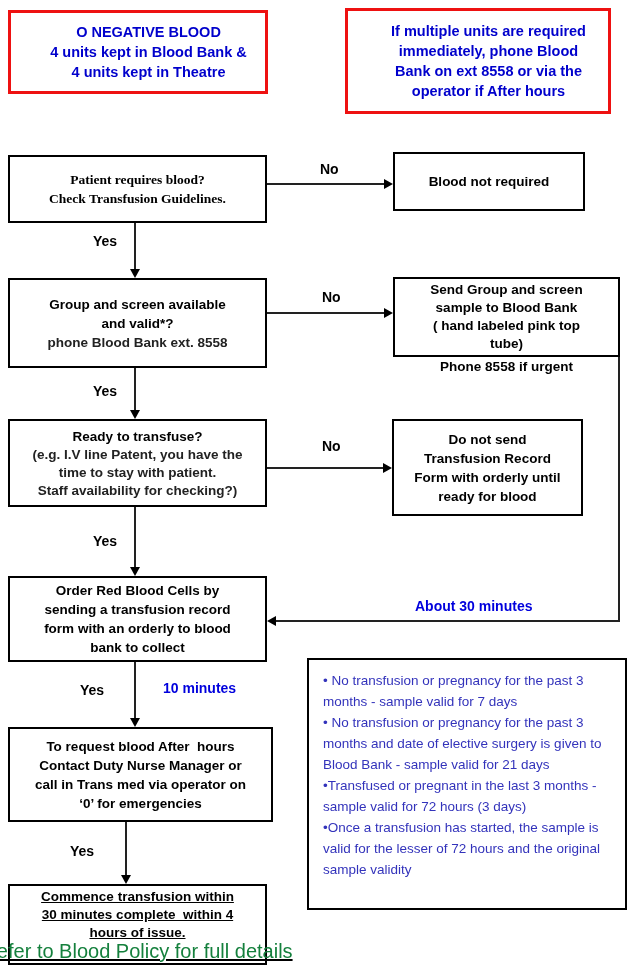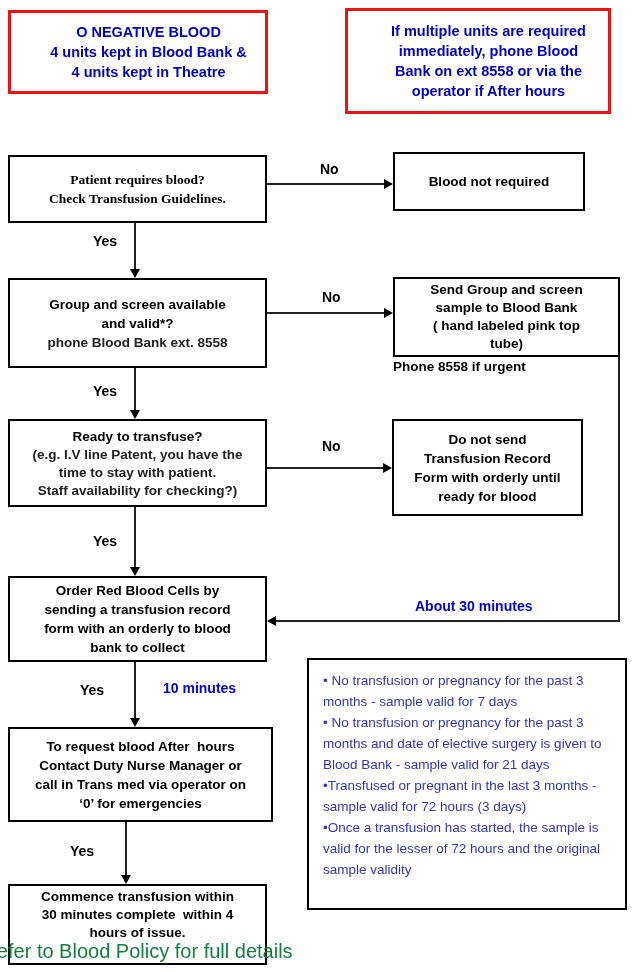--- a/index.html
+++ b/index.html
@@ -18,21 +18,21 @@
   .reg{font-weight:bold;color:#222222;}
   .hline{position:absolute;height:2px;background:#222;}
   .vline{position:absolute;width:2px;background:#222;}
   .arr{position:absolute;width:0;height:0;}
   .arr-right{border-top:5px solid transparent;border-bottom:5px solid transparent;border-left:9px solid #000;}
   .arr-down{border-left:5px solid transparent;border-right:5px solid transparent;border-top:9px solid #000;}
   .arr-left{border-top:5px solid transparent;border-bottom:5px solid transparent;border-right:9px solid #000;}
   .lbl{position:absolute;font-weight:bold;font-size:14px;color:#000;white-space:pre;}
   .blue{color:#0000dd;}
   .under-note{
-    position:absolute;font-weight:bold;font-size:13.5px;color:#000;white-space:pre;
+    position:absolute;text-align:center;font-weight:bold;font-size:13.5px;color:#000;white-space:pre;
   }
   .redtext{font-weight:normal;color:#15803d;font-size:20px;line-height:19px;}
   .sv-box{
     position:absolute;border:2px solid #000;box-sizing:border-box;background:#fff;
     padding:10px 10px 10px 14px;color:#3333bb;
   }
   .sv-title{font-weight:bold;font-size:15px;margin-bottom:6px;}
   .sv-title sup{font-size:12px;}
   .sv-bullet{font-weight:normal;font-size:13.5px;line-height:21px;}
 </style>
@@ -136,21 +136,21 @@
     <span class="ln">To request blood After  hours</span>
     <span class="ln">Contact Duty Nurse Manager or</span>
     <span class="ln">call in Trans med via operator on</span>
     <span class="ln">‘0’ for emergencies</span>
   </div>
 
   <div class="lbl" style="left:70px;top:843px;">Yes</div>
   <div class="vline" style="left:125px;top:822px;height:54px;"></div>
   <div class="arr arr-down" style="left:121px;top:875px;"></div>
 
-  <div class="box" style="left:8px;top:884px;width:259px;height:81px;">
+  <div class="box" style="left:8px;top:884px;width:259px;height:81px;text-decoration:underline;">
     <span class="ln" style="line-height:18px;">Commence transfusion within</span>
     <span class="ln" style="line-height:18px;">30 minutes complete  within 4</span>
     <span class="ln" style="line-height:18px;">hours of issue.</span>
     <span class="ln redtext">Refer to Blood Policy for full details</span>
   </div>
 
   <div class="sv-box" style="left:307px;top:658px;width:320px;height:252px;">
     <div class="sv-bullet">• No transfusion or pregnancy for the past 3 months - sample valid for 7 days</div>
     <div class="sv-bullet">• No transfusion or pregnancy for the past 3 months and date of elective surgery is given to Blood Bank - sample valid for 21 days</div>
     <div class="sv-bullet">•Transfused or pregnant in the last 3 months - sample valid for 72 hours (3 days)</div>

